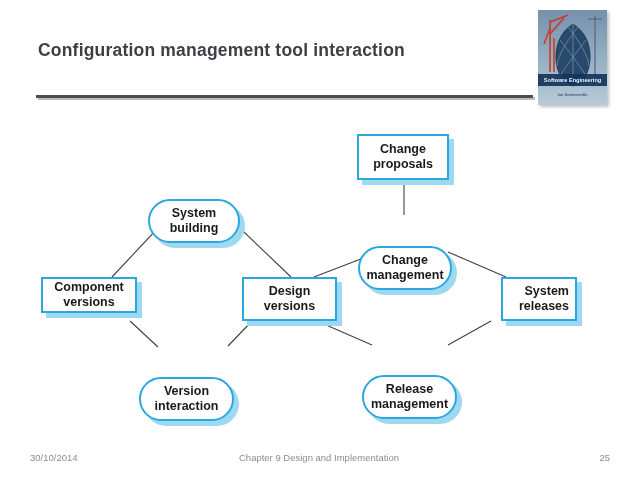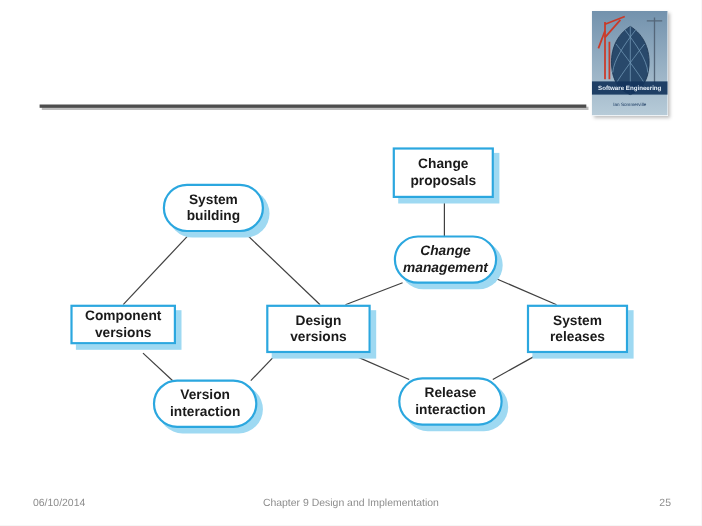--- a/index.html
+++ b/index.html
@@ -19,43 +19,44 @@
   .logo{position:absolute;left:538px;top:10px;width:69px;height:95px;box-shadow:2px 2px 3px rgba(0,0,0,.25);}
   
   .edges{position:absolute;left:0;top:0;width:638px;height:478px;}
   .node{
     position:absolute;display:flex;align-items:center;justify-content:center;
     text-align:center;background:#ffffff;border:2px solid #2ba7df;
     box-shadow:5px 5px 0 0 #9ed9f2;color:#1a1a1a;
     font-size:12.5px;font-weight:600;line-height:1.18;box-sizing:border-box;
     padding:16px 6px;
   }
-  .node.rounded{border-radius:22px;}
+  .node.rounded{border-radius:22px;margin-top:32px;}
   .n-system-building   {left:148px;top:167px;width:92px;height:44px;}
   .n-change-proposals  {left:357px;top:134px;width:92px;height:46px;}
-  .n-change-management {left:358px;top:214px;width:94px;height:44px;font-style:italic;}
-  .n-component-versions{left:64px; top:277px;width:96px;height:32px;}
+  .n-change-management {left:358px;top:214px;width:94px;height:44px;}
+  .n-component-versions{left:41px; top:277px;width:96px;height:32px;}
   .n-system-versions   {left:242px;top:277px;width:95px;height:44px;}
-  .n-system-releases   {left:479px;top:277px;width:92px;height:44px;}
+  .n-system-releases   {left:501px;top:277px;width:76px;height:44px;text-align:right;}
   .n-version-management{left:139px;top:345px;width:95px;height:44px;}
   .n-release-management{left:362px;top:343px;width:95px;height:44px;}
   
   .footer{
     position:absolute;left:0;right:0;bottom:12px;height:14px;
     font-size:9.5px;color:#8d8d8d;
   }
   .footer .date{position:absolute;left:30px;}
   .footer .chapter{position:absolute;left:0;right:0;text-align:center;}
   .footer .page{position:absolute;right:28px;}
 </style>
 </head>
 <body>
 
 <div class="slide">
 
+  <div class="slide-title">Configuration management tool interaction</div>
   <div class="title-rule"></div>
 
   <svg class="logo" viewBox="0 0 69 95" xmlns="http://www.w3.org/2000/svg">
     <defs>
       <linearGradient id="sky" x1="0" y1="0" x2="0" y2="1">
         <stop offset="0" stop-color="#7392ad"></stop>
         <stop offset="1" stop-color="#b7cbd8"></stop>
       </linearGradient>
     </defs>
     <rect x="0" y="0" width="69" height="95" fill="url(#sky)"></rect>
@@ -118,22 +119,22 @@
   <div class="node n-system-versions">
     <span>Design versions</span>
   </div>
   <div class="node n-system-releases">
     <span>System releases</span>
   </div>
   <div class="node rounded n-version-management">
     <span>Version interaction</span>
   </div>
   <div class="node rounded n-release-management">
-    <span>Release interaction</span>
+    <span>Release management</span>
   </div>
 
   <div class="footer">
-    <span class="date">06/10/2014</span>
+    <span class="date">30/10/2014</span>
     <span class="chapter">Chapter 9 Design and Implementation</span>
     <span class="page">25</span>
   </div>
 
 </div>
 
 </body></html>

